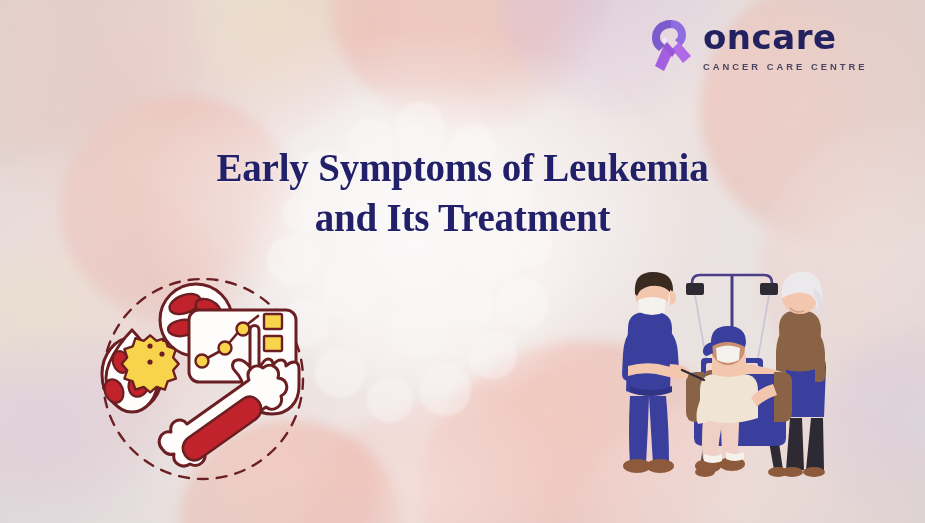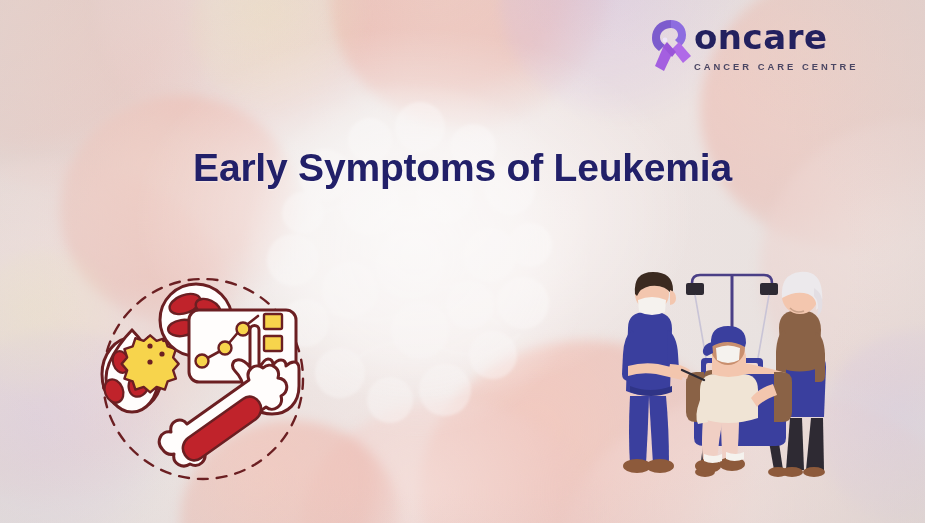--- a/index.html
+++ b/index.html
@@ -40,21 +40,21 @@
   }
   .vignette{
     position:absolute;inset:0;
     background:radial-gradient(ellipse 700px 420px at 50% 50%, rgba(255,255,255,0) 55%, rgba(205,200,198,.30) 100%);
     pointer-events:none;
   }
 
   
   #logo{
     position:absolute;left:648px;top:18px;
-    display:flex;align-items:center;gap:0;
+    display:flex;align-items:center;gap:9px;
   }
   #logo .mark{width:46px;height:56px;flex:none;}
   #logo .words{display:flex;flex-direction:column;line-height:1;}
   .wordmark{
     font-size:34px;font-weight:700;letter-spacing:.5px;
     color:#23215f;
     font-family:"DejaVu Sans", sans-serif;
   }
   .tagline{
     margin-top:8px;
@@ -69,21 +69,21 @@
     text-align:center;
     pointer-events:none;
   }
   #title .line{
     display:block;
     color:#222069;
     font-size:39px;
     font-weight:700;
     letter-spacing:-.2px;
     line-height:1.33;
-    font-family:Liberation Sans, sans-serif;
+    font-family:Liberation Serif, serif;
     text-shadow:0 1px 2px rgba(255,255,255,.45);
   }
   #title .line.l2{margin-top:-2px;}
 
   
   #illo-left{position:absolute;left:92px;top:268px;width:222px;height:222px;}
   #illo-right{position:absolute;left:608px;top:258px;width:248px;height:232px;}
 </style>
 </head>
 <body>
@@ -174,20 +174,21 @@
       <circle cx="17" cy="22" r="2.4" fill="#efe6fb"></circle>
     </svg>
     <div class="words">
       <span class="wordmark">oncare</span>
       <span class="tagline">CANCER CARE CENTRE</span>
     </div>
   </div>
 
   <div id="title">
     <span class="line l1">Early Symptoms of Leukemia</span>
+    <span class="line l2">and Its Treatment</span>
   </div>
 
   <svg id="illo-left" viewBox="0 0 222 222" xmlns="http://www.w3.org/2000/svg">
     <g>
       <circle cx="111" cy="111" r="100" fill="none" stroke="#6b1f22" stroke-width="2.4" stroke-dasharray="10 9" stroke-linecap="round"></circle>
     </g>
 
     <g>
       <path d="M42 104 C42 86 56 70 56 70 C56 70 70 86 70 104 L70 106
                C70 126 58 142 40 142 C22 142 10 126 10 106 C10 86 24 70 38 70" fill="#fffdfc" stroke="#6b1f22" stroke-width="3"></path>

